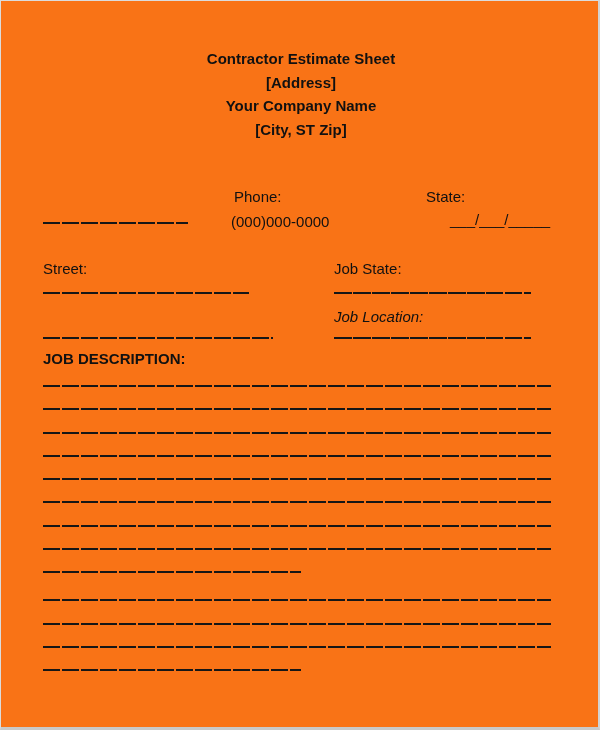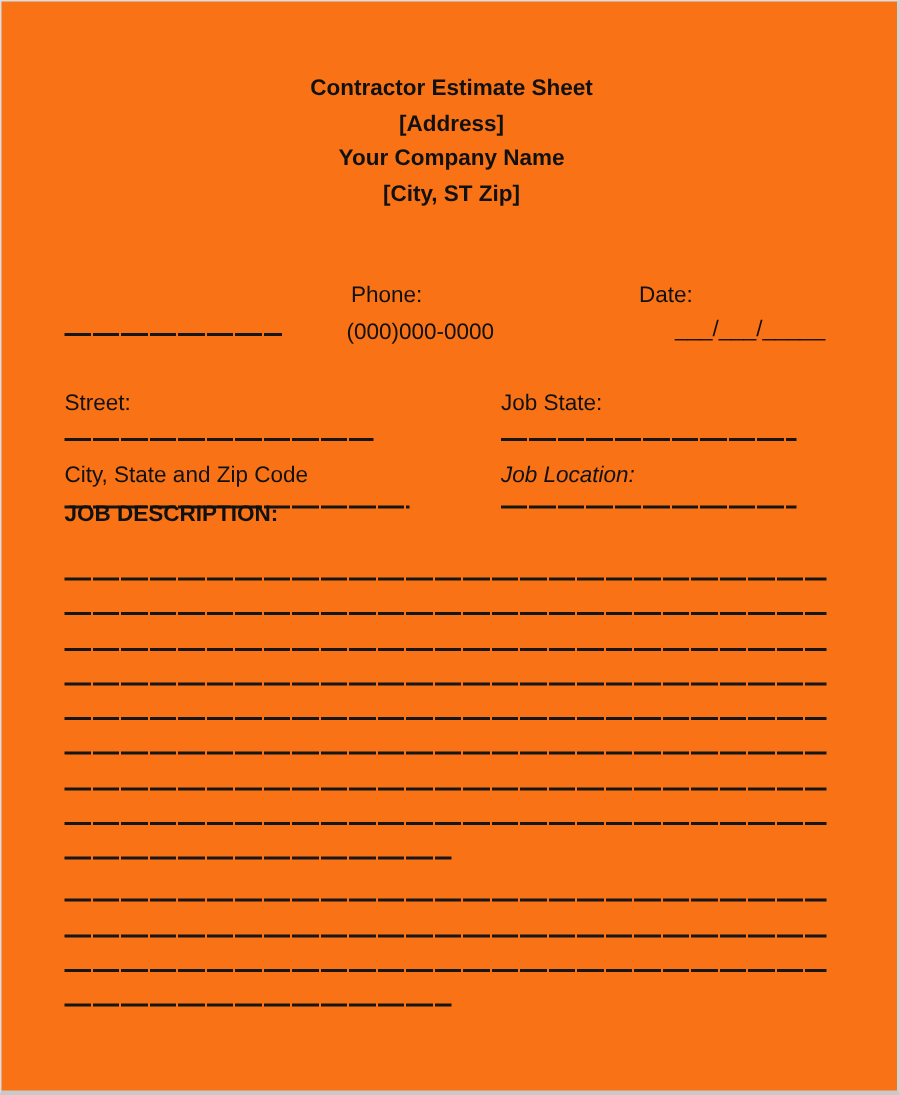--- a/index.html
+++ b/index.html
@@ -72,36 +72,35 @@
     <div>[Address]</div>
     <div>Your Company Name</div>
     <div>[City, ST Zip]</div>
   </div>
 
   <div class="abs blank" style="left:42px; top:221px; width:145px;"></div>
 
   <div class="abs label" style="left:233px; top:187px;">Phone:</div>
   <div class="abs label" style="left:230px; top:212px;">(000)000-0000</div>
 
-  <div class="abs label" style="left:425px; top:187px;">Date:</div>
+  <div class="abs label" style="left:425px; top:187px;">State:</div>
   <div class="abs label" style="left:413px; top:210px;margin-left:36px;">___/___/_____</div>
 
   <div class="abs label" style="left:42px; top:259px;">Street:</div>
   <div class="abs blank" style="left:42px; top:291px; width:206px;"></div>
 
   <div class="abs label" style="left:333px; top:259px;">Job State:</div>
   <div class="abs blank" style="left:333px; top:291px; width:197px;"></div>
 
-  <div class="abs label" style="left:42px; top:307px;">City, State and Zip Code</div>
   <div class="abs blank" style="left:42px; top:336px; width:230px;"></div>
 
   <div class="abs label" style="left:333px; top:307px;font-style:italic;">Job Location:</div>
   <div class="abs blank" style="left:333px; top:336px; width:197px;"></div>
 
-  <div class="abs label bold" style="left:42px; top:333px;">JOB DESCRIPTION:</div>
+  <div class="abs label bold" style="left:42px; top:349px;">JOB DESCRIPTION:</div>
 
   <div class="abs desc-lines">
       <div class="rule full"></div>
       <div class="rule full"></div>
       <div class="rule full"></div>
       <div class="rule full"></div>
       <div class="rule full"></div>
       <div class="rule full"></div>
       <div class="rule full"></div>
       <div class="rule full"></div>

